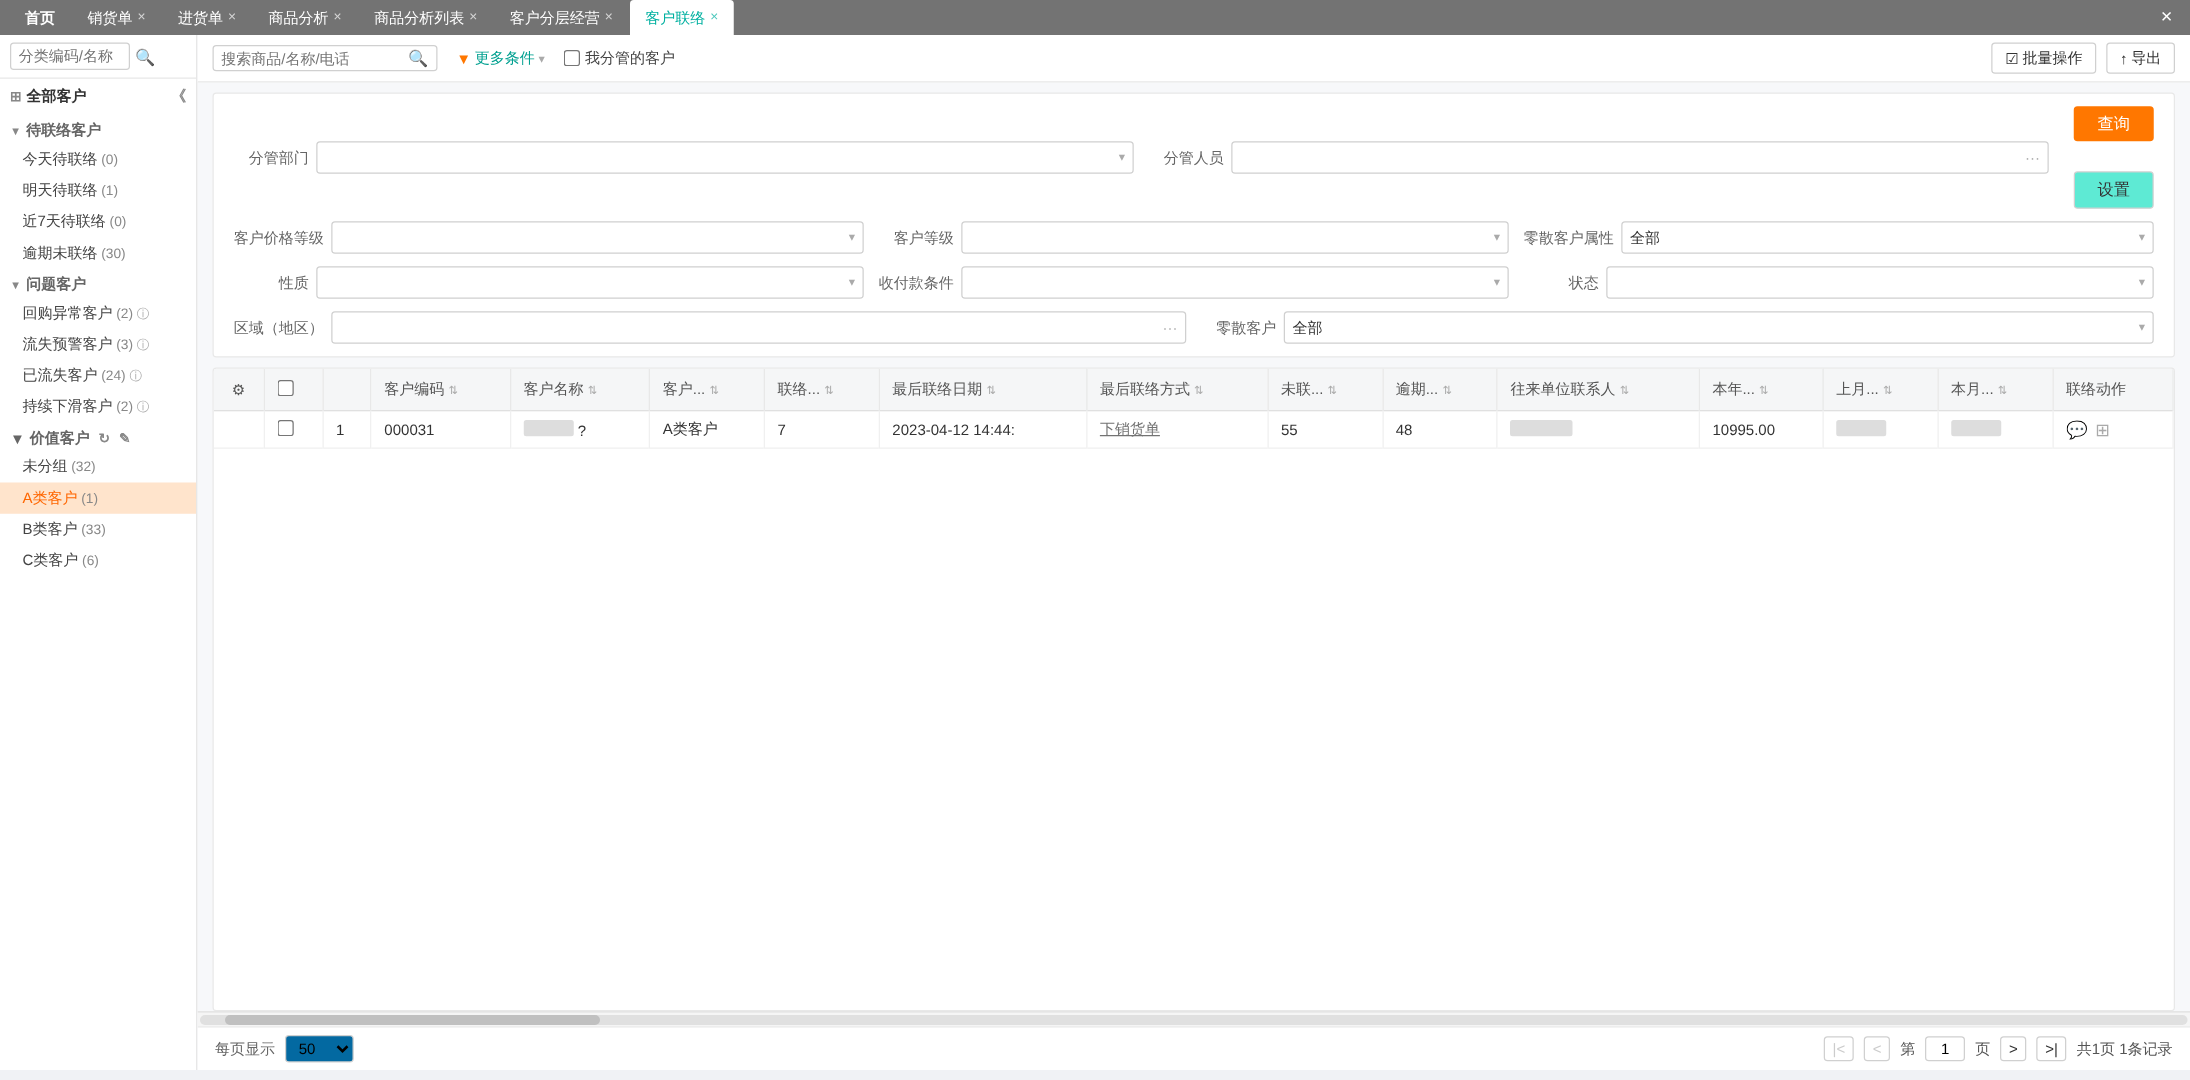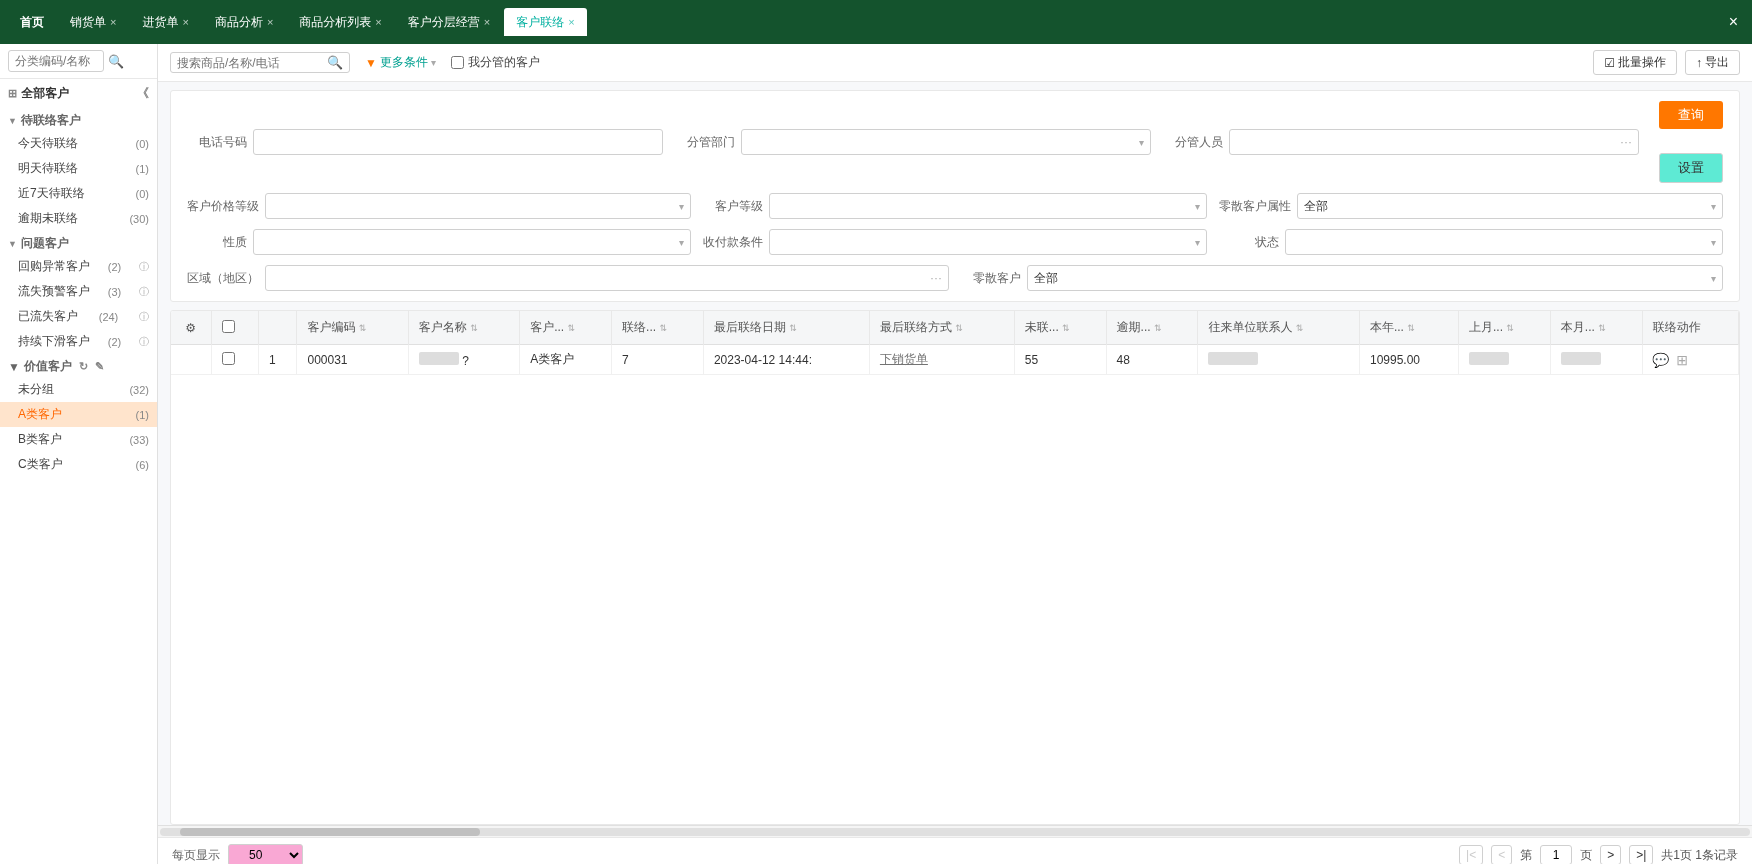--- a/index.html
+++ b/index.html
@@ -2,22 +2,22 @@
 <html><head>
   <meta charset="utf-8">
   <style>
     * { box-sizing: border-box; margin: 0; padding: 0; font-family: 'Microsoft YaHei', Arial, sans-serif; font-size: 12px; }
     body { background: #f0f2f5; overflow: hidden; width: 1752px; height: 864px; }
 
     
     .top-nav {
       display: flex;
       align-items: center;
-      background: #14532d;
-      height: 44px;
+      background: #737373;
+      height: 28px;
       padding: 0 8px;
       gap: 2px;
     }
     .nav-tab {
       display: flex;
       align-items: center;
       padding: 0 12px;
       height: 28px;
       color: #fff;
       cursor: pointer;
@@ -97,21 +97,20 @@
       gap: 4px;
     }
     .sidebar-group-title .triangle { font-size: 9px; color: #888; }
     .sidebar-item {
       padding: 4px 8px 4px 18px;
       color: #444;
       cursor: pointer;
       display: flex;
       align-items: center;
       gap: 3px;
-      justify-content: space-between;
     }
     .sidebar-item.active { background: #ffe4cc; color: #ff6600; }
     .sidebar-item .item-count { color: #888; font-size: 11px; }
     .sidebar-item .info-icon { color: #aaa; font-size: 10px; cursor: pointer; }
 
     .sidebar-value-group {
       display: flex;
       align-items: center;
       padding: 4px 8px 2px 8px;
       color: #666;
@@ -320,22 +319,22 @@
       background: #fff;
       border-top: 1px solid #e8e8e8;
       gap: 8px;
       font-size: 12px;
       color: #555;
     }
     .pagination-row .per-page-label { color: #666; }
     .per-page-select {
       border: 1px solid #d0d0d0;
       border-radius: 3px;
-      padding: 2px 16px;
-      background: #f9a8d4;
+      padding: 2px 6px;
+      background: #0369a1;
       cursor: pointer;
     }
     .pagination-spacer { flex: 1; }
     .page-nav-btn {
       padding: 2px 6px;
       border: 1px solid #d0d0d0;
       border-radius: 3px;
       background: #fff;
       cursor: pointer;
       color: #333;
@@ -514,24 +513,20 @@
       </div>
       <div class="export-btn">
         <span>↑</span>
         <span>导出</span>
       </div>
     </div>
 
     <div class="filter-panel">
 
       <div class="filter-row">
-        <div class="filter-item">
-          <span class="filter-label">电话号码</span>
-          <div class="filter-input"></div>
-        </div>
         <div class="filter-item">
           <span class="filter-label">分管部门</span>
           <div class="filter-select">
             <span></span>
             <span class="chevron">▾</span>
           </div>
         </div>
         <div class="filter-item">
           <span class="filter-label">分管人员</span>
           <div class="filter-input" style="display:flex;justify-content:flex-end;align-items:center;">

